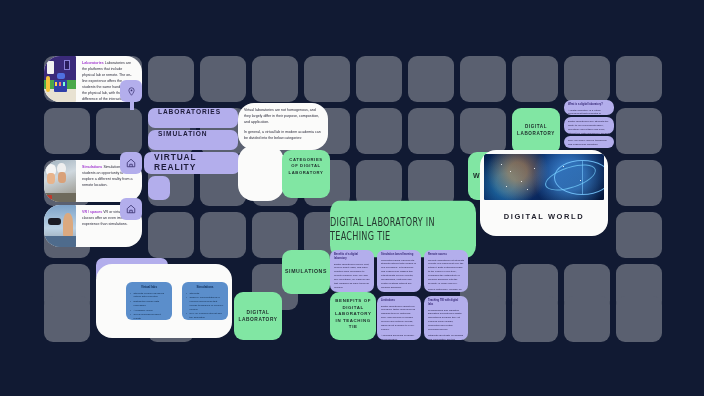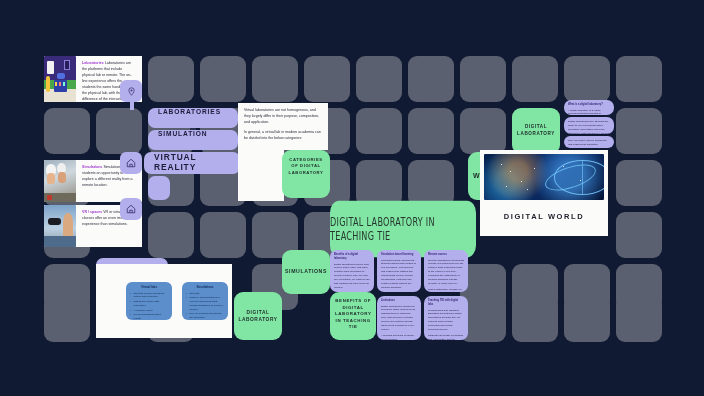--- a/index.html
+++ b/index.html
@@ -46,21 +46,21 @@
     font-size: 9px;
     letter-spacing: .3px;
     transform: scaleY(1.35);
   }
   .banner-wrap { position:absolute; }
 
   
   .white {
     position: absolute;
     background: #fbfbfa;
-    border-radius: 0;
+    border-radius: 16px;
     overflow: hidden;
   }
   .white-txt {
     font-size: 3.6px; color: #2b2b3a; line-height: 1.65;
     padding: 5px 6px;
   }
   .white-txt .lead { color: #a23bd0; font-weight: 700; }
   .white-txt p + p { margin-top: 4px; }
 
   

